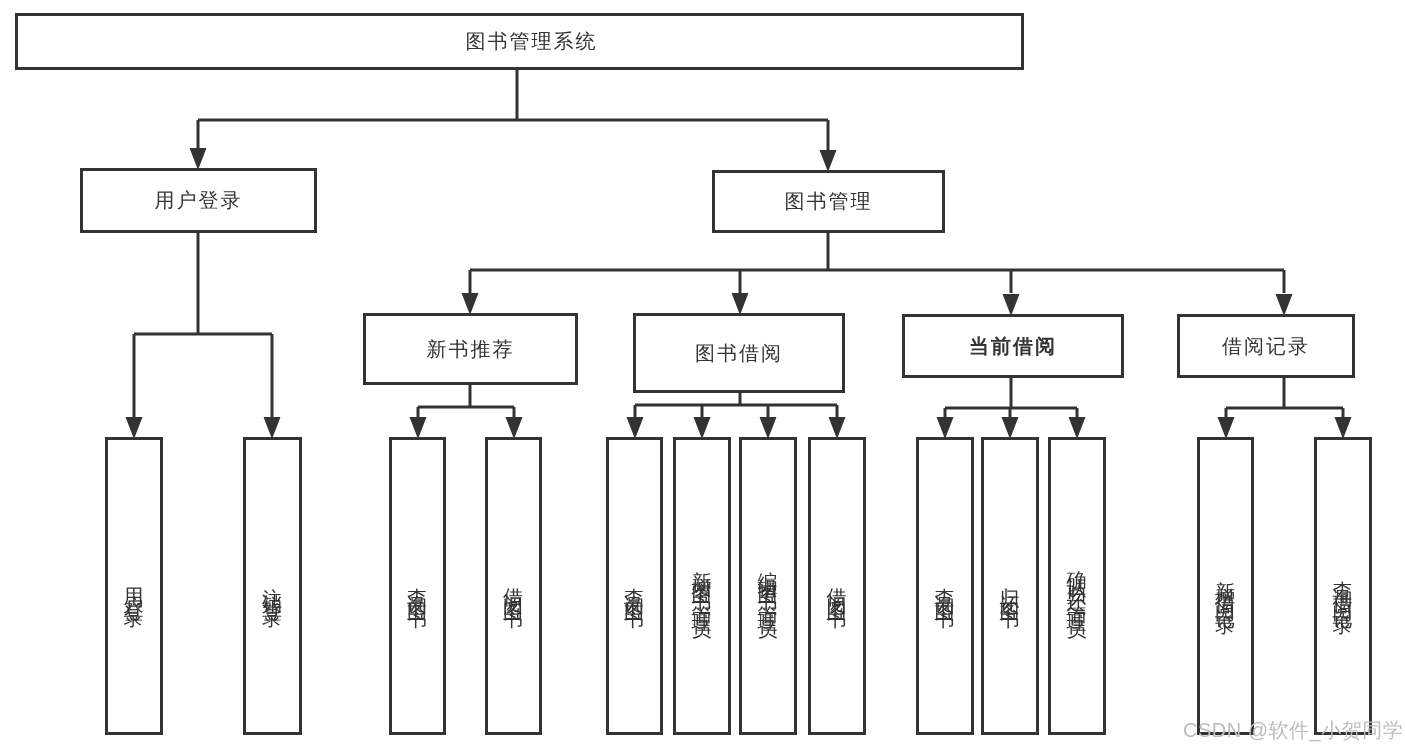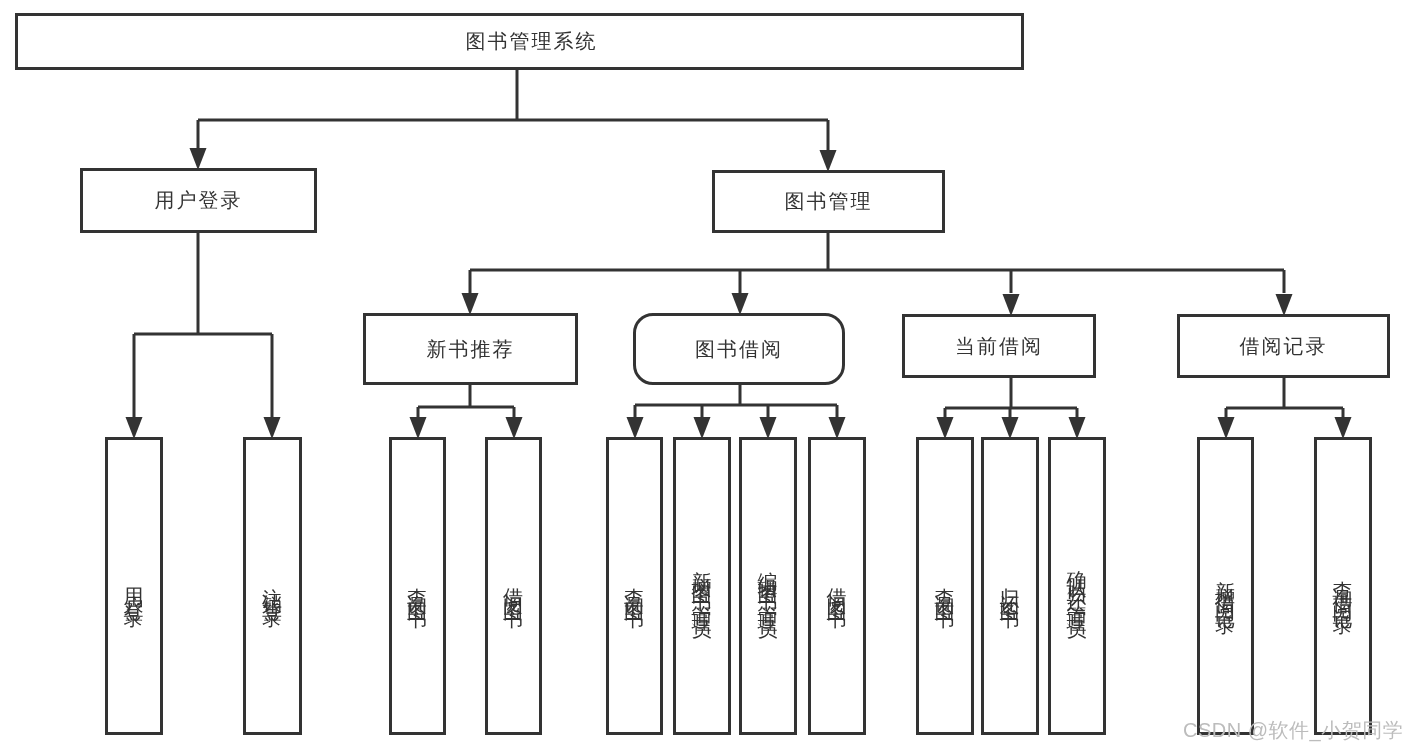--- a/index.html
+++ b/index.html
@@ -125,27 +125,27 @@
   <div class="node h" style="left:80px; top:168px; width:237px; height:65px;">
     <span>用户登录</span>
   </div>
   <div class="node h" style="left:712px; top:170px; width:233px; height:63px;">
     <span>图书管理</span>
   </div>
 
   <div class="node h" style="left:363px; top:313px; width:215px; height:72px;">
     <span>新书推荐</span>
   </div>
-  <div class="node h" style="left:633px; top:313px; width:212px; height:72px;border-radius:20px;">
+  <div class="node h" style="left:633px; top:313px; width:212px; height:80px;">
     <span>图书借阅</span>
   </div>
-  <div class="node h" style="left:902px; top:314px; width:194px; height:64px;">
+  <div class="node h" style="left:902px; top:314px; width:222px; height:64px;font-weight:bold;">
     <span>当前借阅</span>
   </div>
-  <div class="node h" style="left:1177px; top:314px; width:213px; height:64px;">
+  <div class="node h" style="left:1177px; top:314px; width:178px; height:64px;">
     <span>借阅记录</span>
   </div>
 
   <div class="node v" style="left:105px; top:437px; width:58px; height:298px;">
     <span class="vtext">用户登录</span>
   </div>
   <div class="node v" style="left:243px; top:437px; width:59px; height:298px;">
     <span class="vtext">注销登录</span>
   </div>
 

